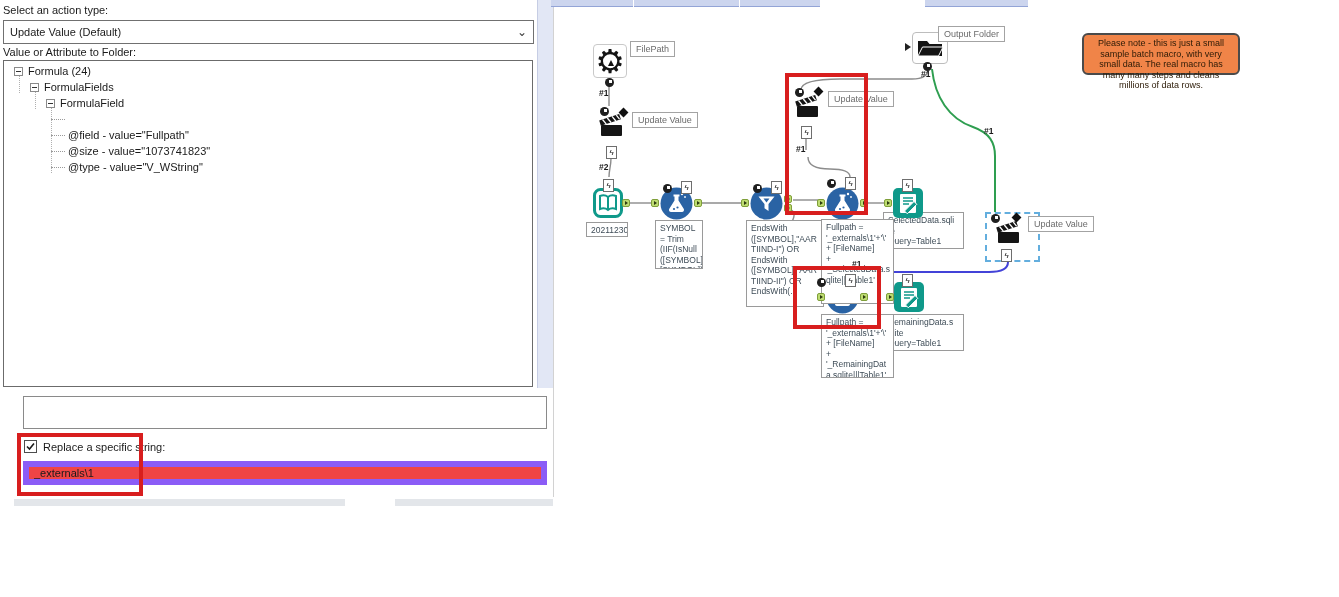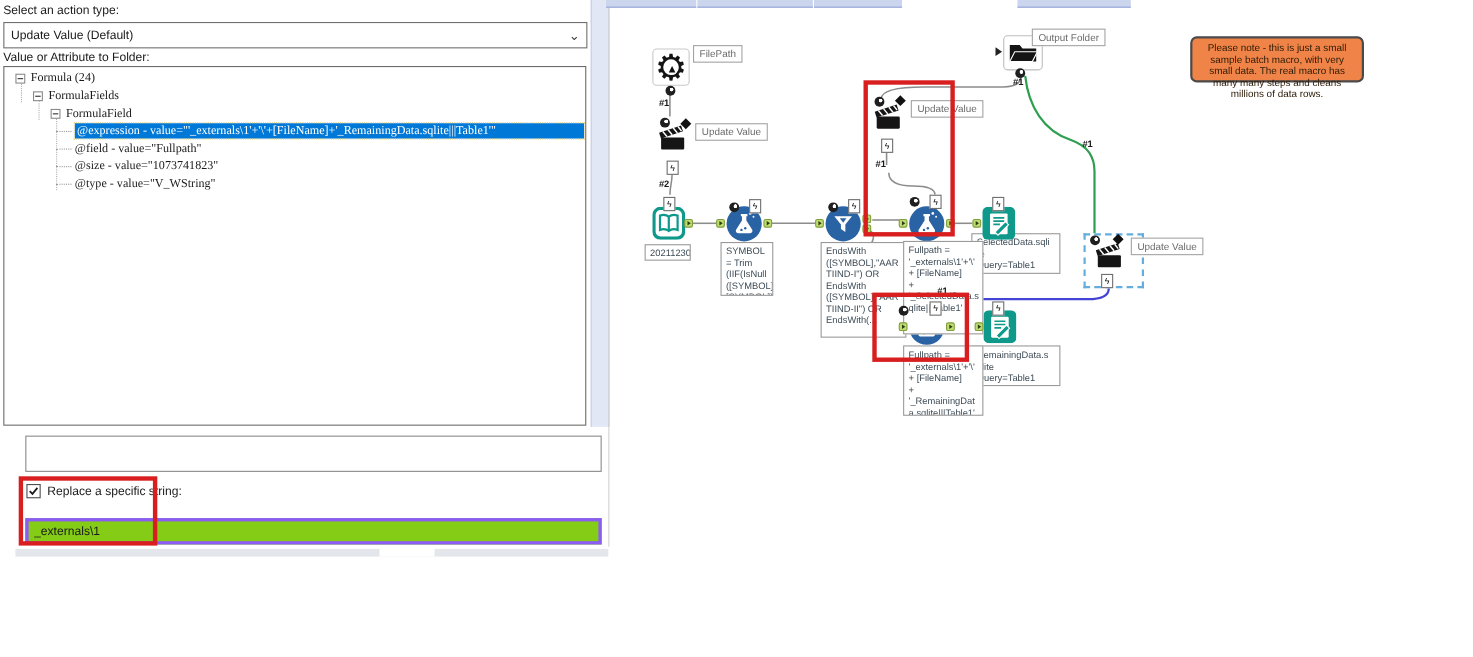--- a/index.html
+++ b/index.html
@@ -14,22 +14,22 @@
   .trow{position:absolute;left:0;height:16px;display:flex;align-items:center;white-space:nowrap;
     font-size:11px;color:#1a1a1a;}
   .expbox{box-sizing:border-box;width:9px;height:9px;border:1px solid #8a8a8a;background:#fff;
     position:relative;margin-right:5px;flex:0 0 auto;}
   .expbox::after{content:"";position:absolute;left:1px;right:1px;top:3px;border-top:1px solid #333;}
   .leader{border-top:1px dotted #9a9a9a;width:14px;height:0;margin-right:3px;flex:0 0 auto;}
   .sel-label{background:#0078d7;color:#fff;flex:1;padding:1px 2px;outline:1px dotted #e8d58a;}
   .vguide{position:absolute;border-left:1px dotted #b0b0b0;width:0;}
   .checkbox{box-sizing:border-box;width:13px;height:13px;border:1px solid #4d4d4d;background:#fff;
     display:inline-flex;align-items:center;justify-content:center;}
-  .txtinput{box-sizing:border-box;border:3px solid #8b5cf6;background:#84cc16;font-size:11px;color:#1a1a1a;
-    padding:2px 5px;font-family:"Liberation Sans","DejaVu Sans",sans-serif;margin-top:10px;}
+  .txtinput{box-sizing:border-box;border:6px solid #8b5cf6;background:#ef4444;font-size:11px;color:#1a1a1a;
+    padding:2px 5px;font-family:"Liberation Sans","DejaVu Sans",sans-serif;}
   .splitter{background:#e2e7f5;border-left:1px solid #c6cde4;border-right:1px solid #c6cde4;}
   .bottombar{background:#e3e6ea;}
   
   .tab{background:#ccd5ee;border-bottom:1px solid #93a4d6;height:7px;box-sizing:border-box;}
   .canvas-border{background:#d2d2d2;width:1px;}
   .tool-label{box-sizing:border-box;border:1px solid #a3a3a3;background:#fff;color:#6b6b6b;
     font-size:9px;padding:2px 5px;white-space:nowrap;z-index:6;}
   .ann{box-sizing:border-box;border:1px solid #9a9a9a;background:#fff;color:#3e4c57;
     font-size:8.5px;line-height:10.5px;padding:2px 4px;white-space:pre-line;overflow:hidden;}
   .conn-label{font-size:8.5px;font-weight:700;color:#1a1a1a;z-index:7;}
@@ -65,39 +65,38 @@
 
 <div class="abs panel-label" style="left:3px;top:4px;">Select an action type:</div>
 
 <div class="abs combo" style="left:3px;top:20px;width:531px;">
   <span>Update Value (Default)</span>
   <span class="chev">⌄</span>
 </div>
 
 <div class="abs panel-label" style="left:3px;top:46px;">Value or Attribute to Folder:</div>
 
-<div class="abs treebox" style="left:3px;top:60px;width:530px;height:327px;font-family:Liberation Serif, serif;">
+<div class="abs treebox" style="left:3px;top:60px;width:530px;height:327px;">
   <div class="vguide" style="left:15px;top:14px;height:18px;"></div>
   <div class="vguide" style="left:31px;top:30px;height:18px;"></div>
   <div class="vguide" style="left:47px;top:46px;height:66px;"></div>
   <div class="trow" style="top:2px;left:10px;">
     <span class="expbox"></span>
     <span>Formula (24)</span>
   </div>
   <div class="trow" style="top:18px;left:26px;">
     <span class="expbox"></span>
     <span>FormulaFields</span>
   </div>
   <div class="trow" style="top:34px;left:42px;">
     <span class="expbox"></span>
     <span>FormulaField</span>
   </div>
   <div class="trow" style="top:50px;left:47px;right:1px;">
     <span class="leader"></span>
-    <span class="sel-label">@expression - value="'_externals\1'+'\'+[FileName]+'_RemainingData.sqlite|||Table1'"</span>
   </div>
   <div class="trow" style="top:66px;left:47px;">
     <span class="leader"></span>
     <span>@field - value="Fullpath"</span>
   </div>
   <div class="trow" style="top:82px;left:47px;">
     <span class="leader"></span>
     <span>@size - value="1073741823"</span>
   </div>
   <div class="trow" style="top:98px;left:47px;">

